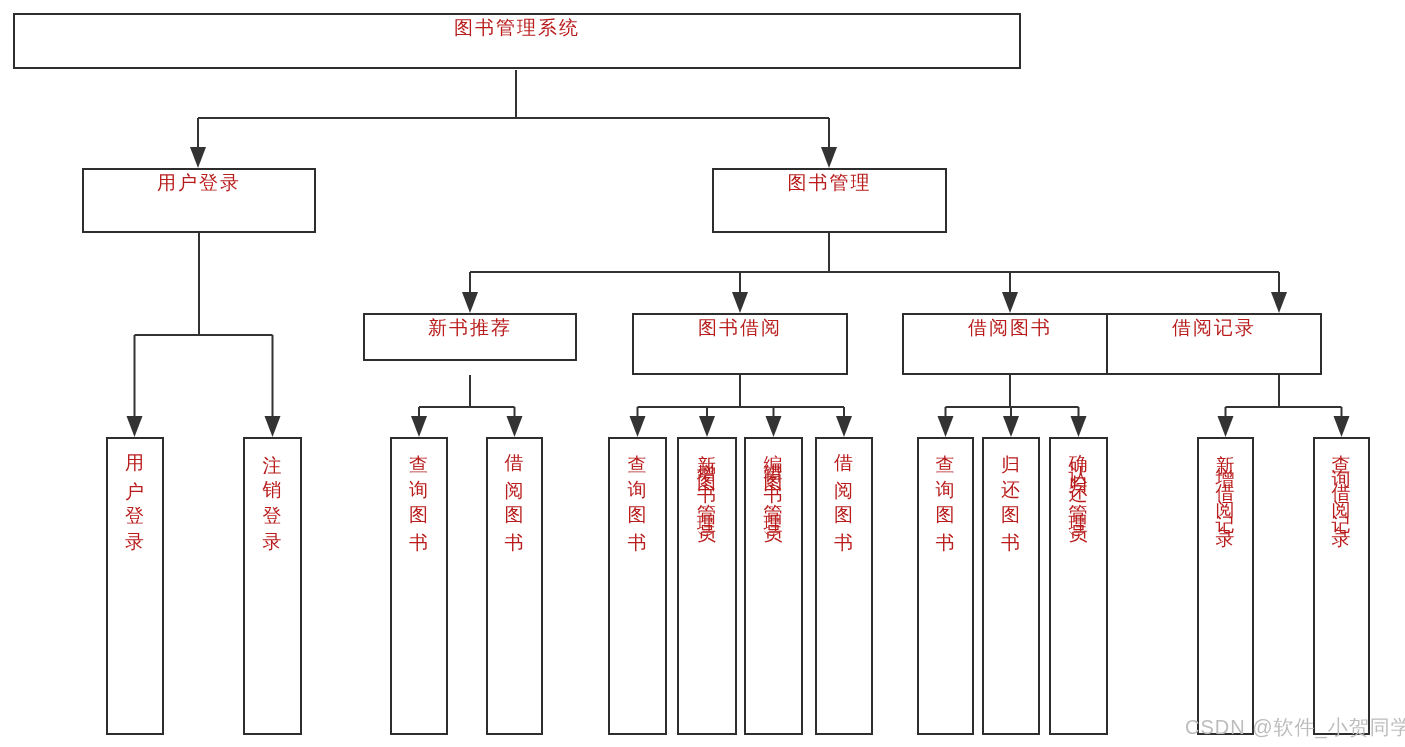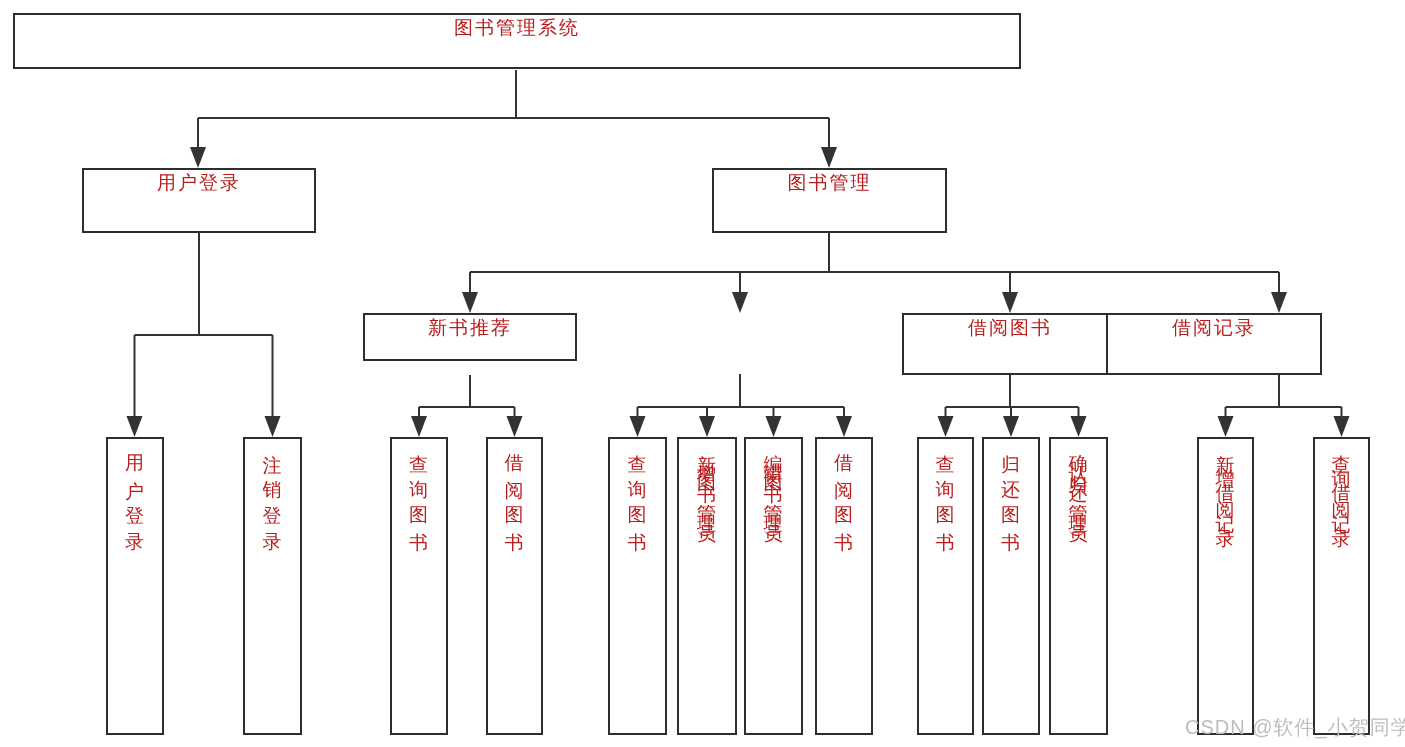--- a/index.html
+++ b/index.html
@@ -70,20 +70,23 @@
   <div class="box" style="left:82px;top:168px;width:234px;height:65px">
     <span>用户登录</span>
   </div>
   <div class="box" style="left:712px;top:168px;width:235px;height:65px">
     <span>图书管理</span>
   </div>
 
   <div class="box" style="left:363px;top:313px;width:214px;height:48px">
     <span>新书推荐</span>
   </div>
+  <div class="box" style="left:632px;top:313px;width:216px;height:62px">
+    <span>图书借阅</span>
+  </div>
   <div class="box" style="left:902px;top:313px;width:216px;height:62px">
     <span>借阅图书</span>
   </div>
   <div class="box" style="left:1106px;top:313px;width:216px;height:62px">
     <span>借阅记录</span>
   </div>
 
   <div class="box leaf" style="left:106px;top:437px;width:58px;height:298px">
     <span>用户登录</span>
   </div>

